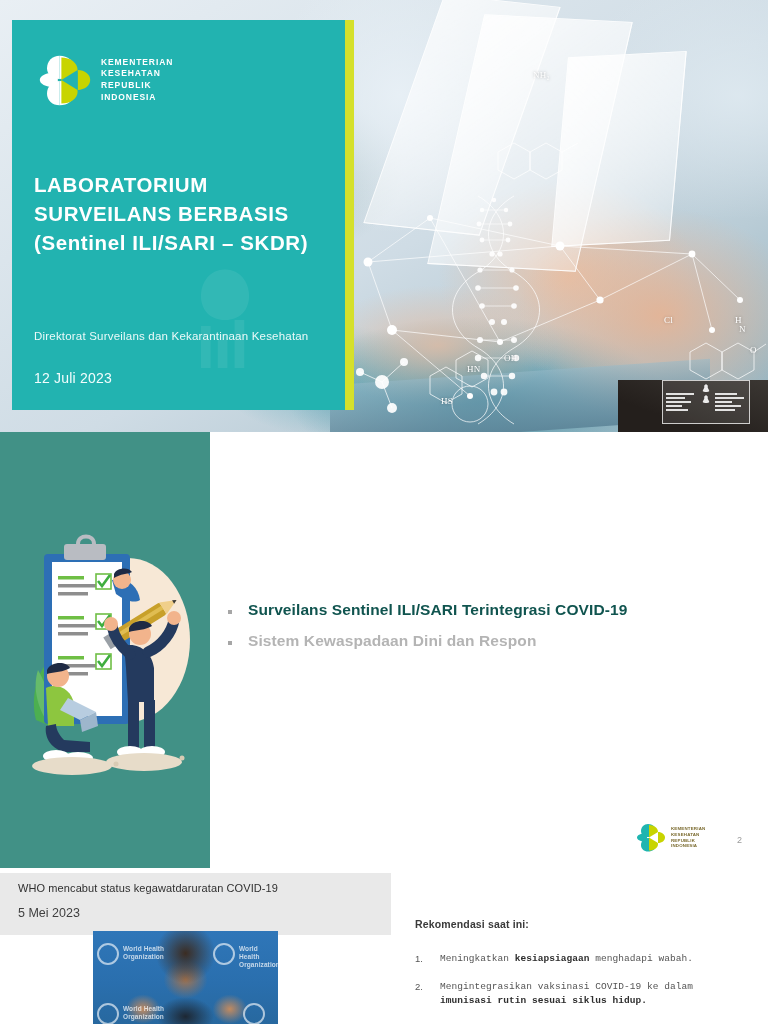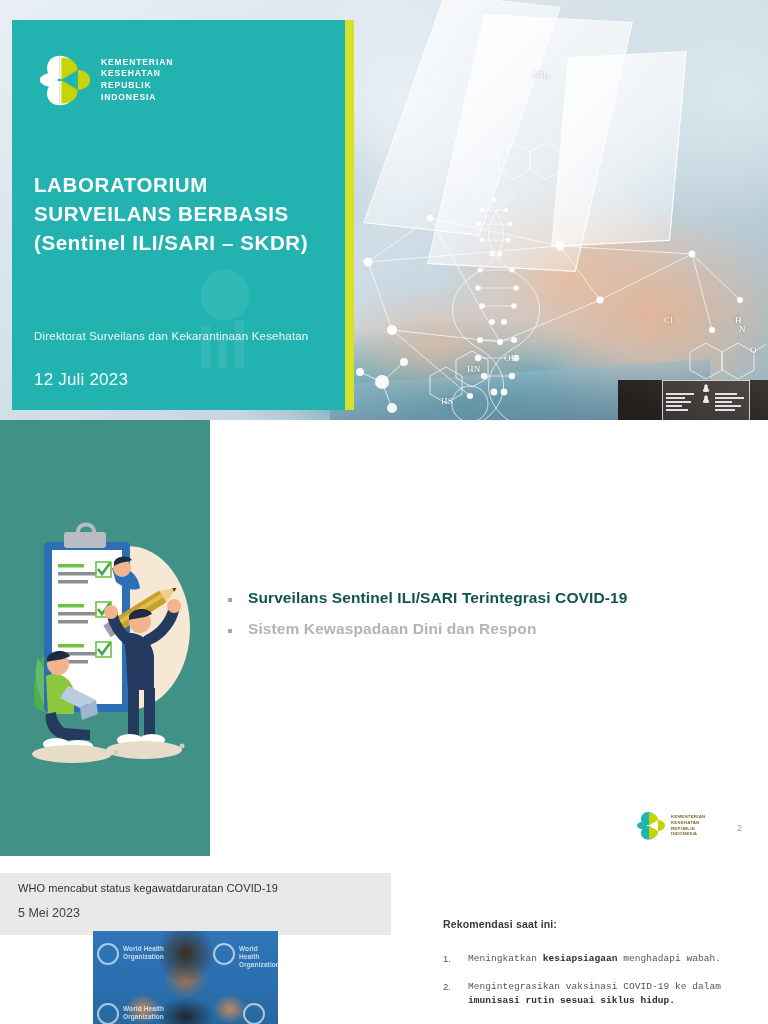--- a/index.html
+++ b/index.html
@@ -102,26 +102,26 @@
     color:#ffffff; font-size:20.5px; font-weight:700;
     line-height:1.42; letter-spacing:0.6px;
   }
   .slide1-title .t-upper { text-transform:uppercase; }
   .slide1-sub {
     position:absolute; left:34px; top:328px; width:290px;
     color:#eafaf9; font-size:11.5px; line-height:1.5; letter-spacing:0.2px;
   }
   .slide1-date {
     position:absolute; left:34px; top:370px;
-    color:#f2fdfd; font-size:17px; letter-spacing:0.2px;
+    color:#f2fdfd; font-size:14px; letter-spacing:0.2px;
   }
 
   
   #slide2 {
-    position:absolute; left:0; top:420px; width:768px; height:436px;
+    position:absolute; left:0; top:432px; width:768px; height:436px;
     background:#ffffff;
   }
   .s2-panel {
     position:absolute; left:0; top:0; width:210px; height:436px;
     background:#419186;
   }
   .s2-illo { position:absolute; left:16px; top:88px; width:186px; height:280px; }
   .s2-bullets {
     position:absolute; left:228px; top:165px; width:520px;
   }
@@ -180,21 +180,21 @@
     overflow:hidden;
   }
   .who-mark {
     position:absolute; width:22px; height:22px; border-radius:50%;
     border:2px solid rgba(255,255,255,0.62);
   }
   .who-txt {
     position:absolute; color:rgba(255,255,255,0.72);
     font-size:6.5px; font-weight:700; line-height:1.25; letter-spacing:0.1px;
   }
-  .s3-right { position:absolute; left:443px; top:50px; width:320px; }
+  .s3-right { position:absolute; left:415px; top:50px; width:320px; }
   .rec-head {
     font-size:10.5px; font-weight:700; color:#3a3a3a; margin-bottom:22px;
     letter-spacing:0.15px;
   }
   .rec-item { display:flex; gap:11px; margin-bottom:13px; }
   .rec-num { font-size:9.5px; color:#555; flex:0 0 14px; line-height:1.55; }
   .rec-body { font-size:9.5px; color:#555; line-height:1.55; letter-spacing:0.05px;font-family:Liberation Mono, monospace; }
   .rec-body b { color:#2e2e2e; font-weight:700; }
 </style>
 </head>

